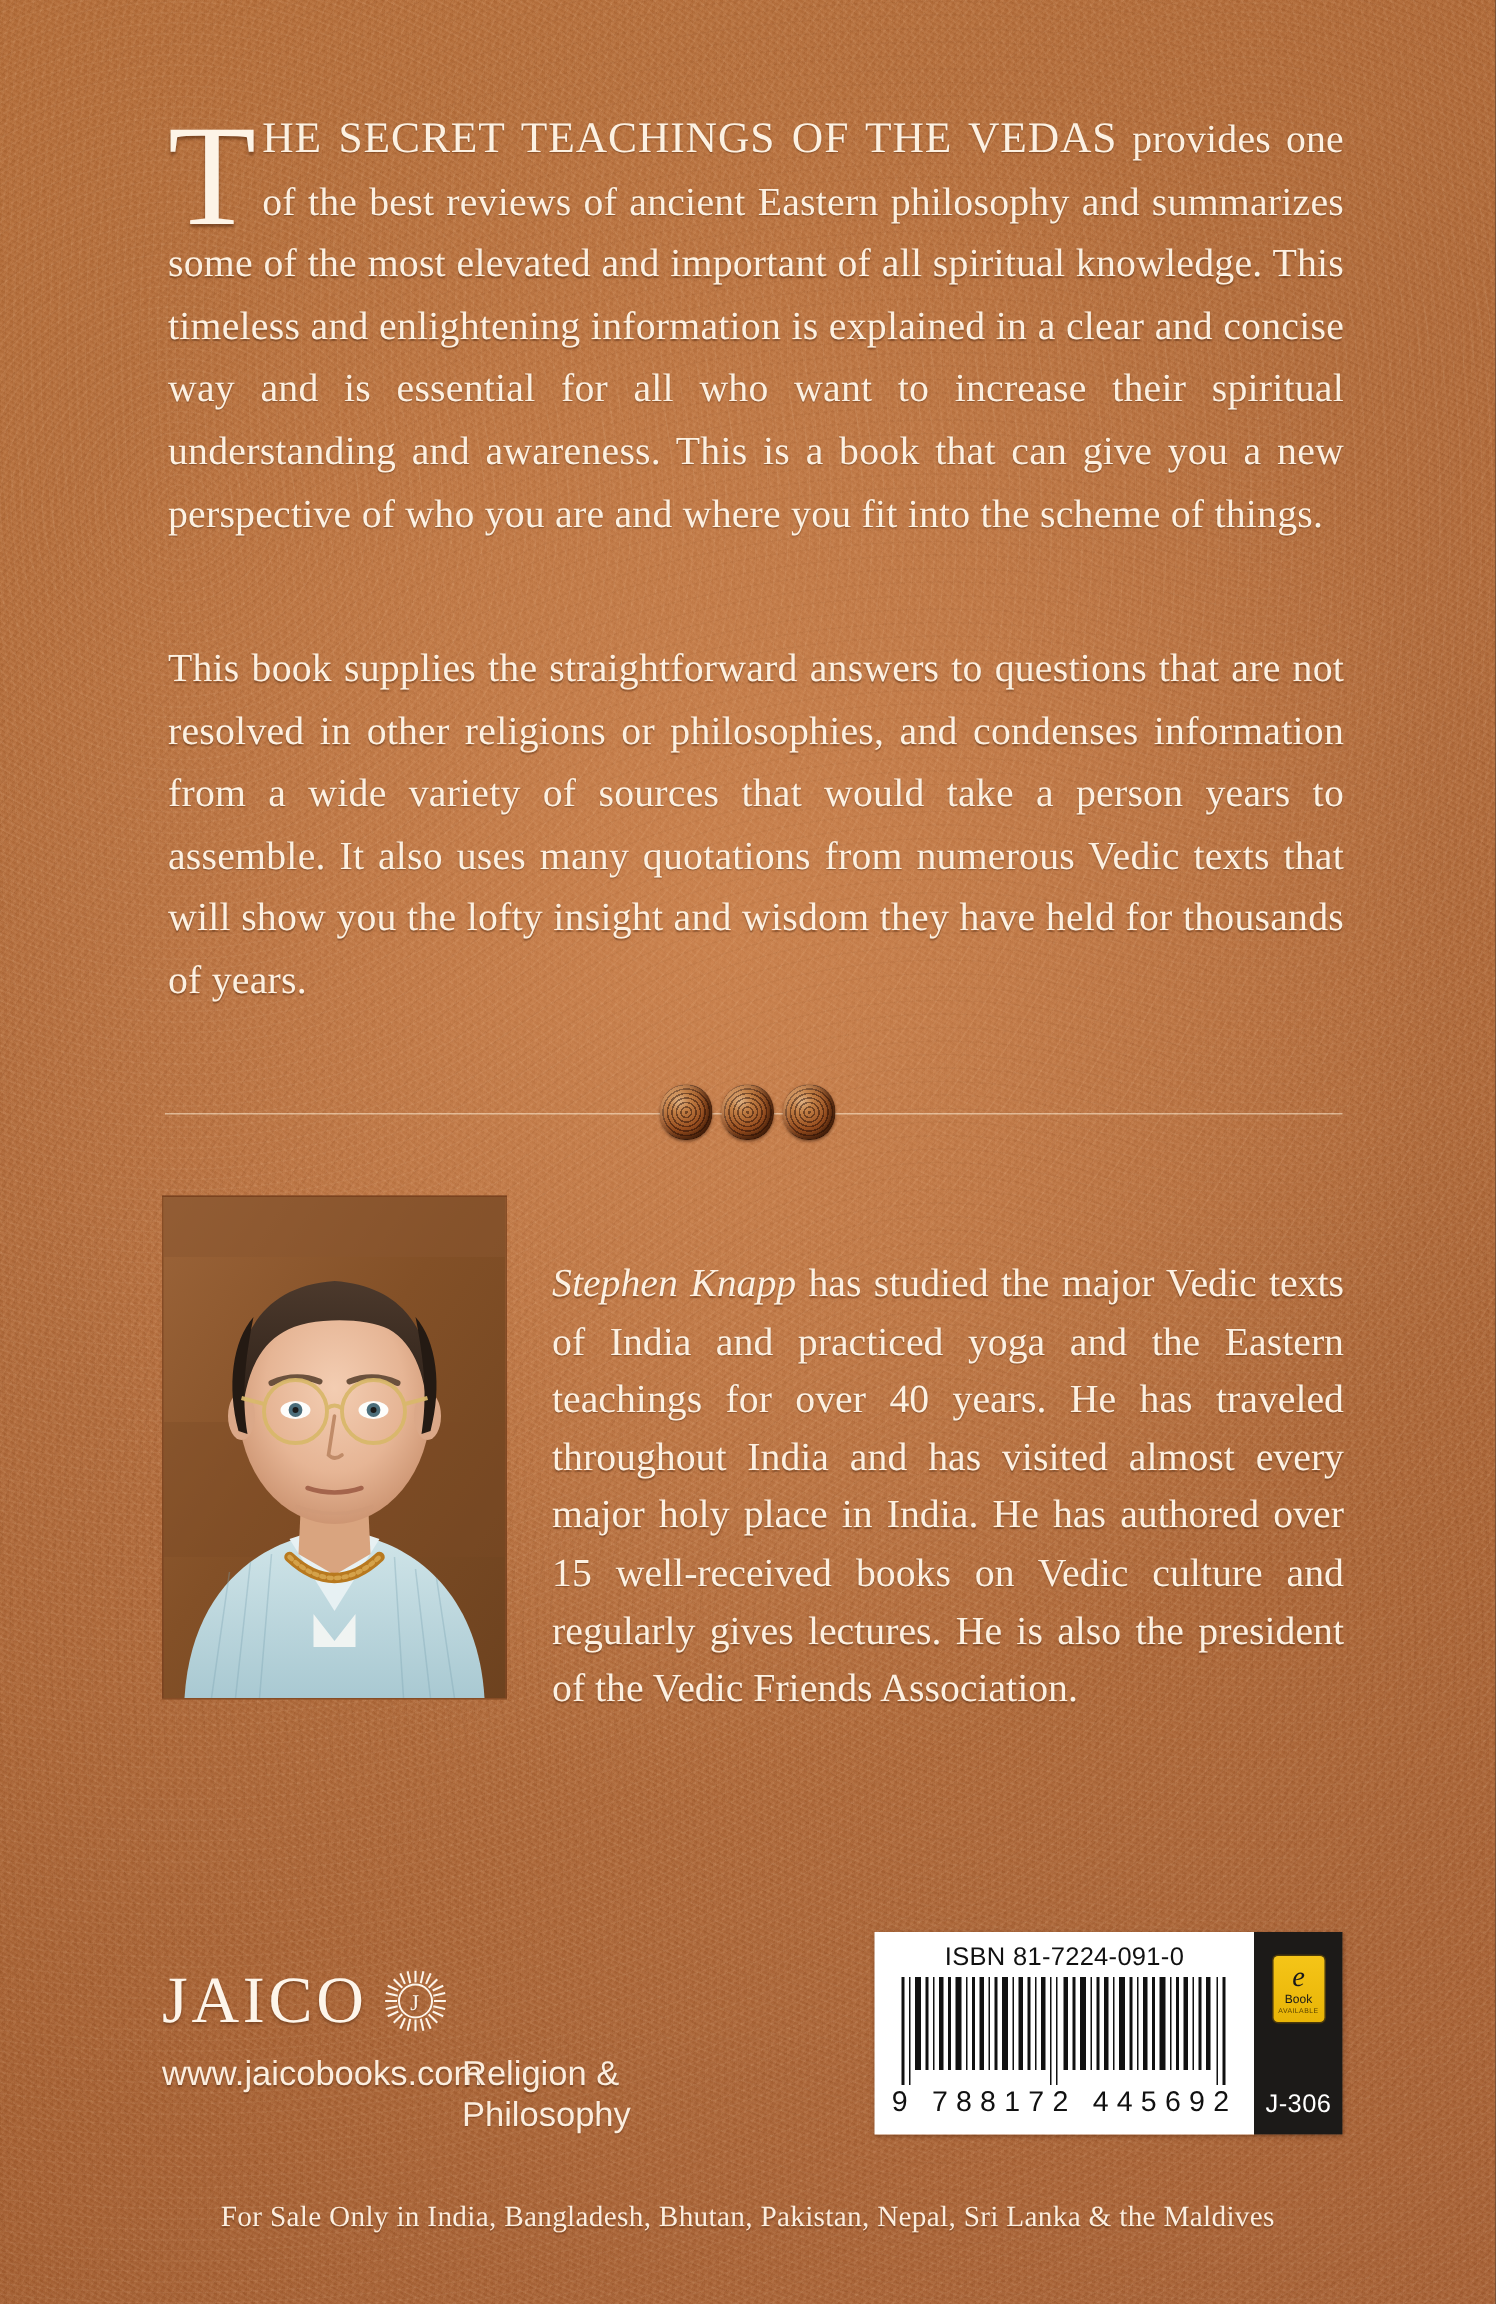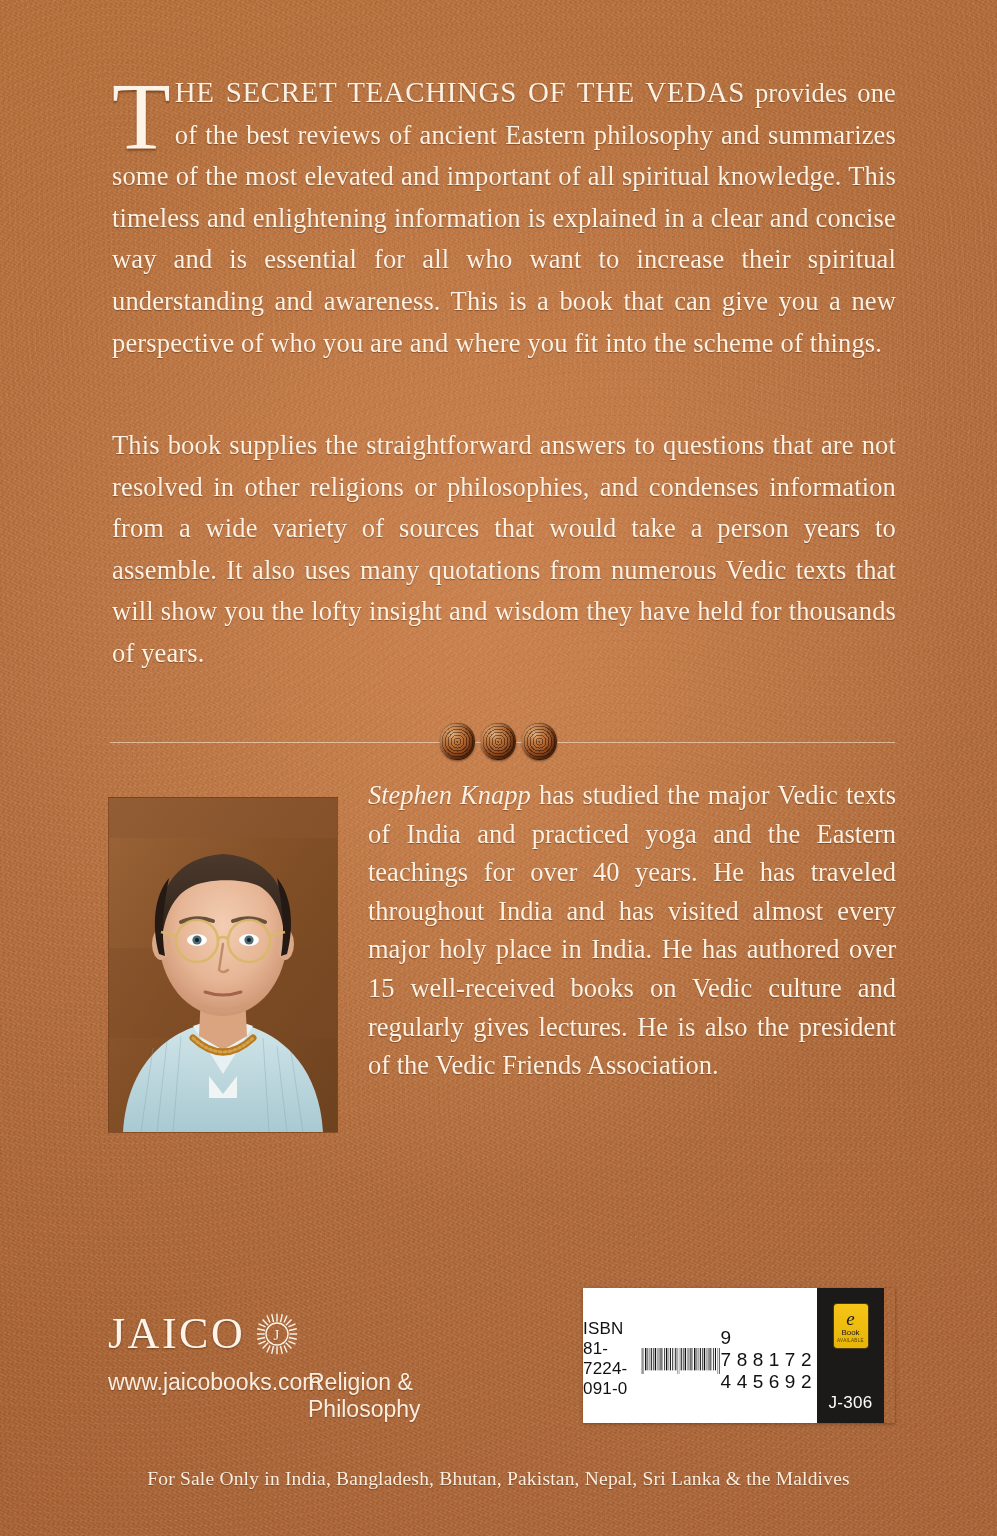--- a/index.html
+++ b/index.html
@@ -121,21 +121,21 @@
     border: 1px solid rgba(120,60,25,0.55);
     overflow: hidden;
     background: linear-gradient(180deg, #9a6336 0%, #7d4b26 100%);
   }
 
   .photo-svg { display: block; width: 100%; height: 100%; }
 
   .author-bio {
     position: absolute;
     left: 368px;
-    top: 776px;
+    top: 836px;
     width: 528px;
     text-align: justify;
     font-size: 26.5px;
     line-height: 38.6px;
     color: #fcf1e2;
     text-shadow: 0 1px 1px rgba(70,30,8,0.45);
   }
 
   .author-name {
     font-style: italic;
@@ -178,24 +178,24 @@
     position: absolute;
     left: 583px;
     top: 1288px;
     width: 312px;
     height: 135px;
     display: flex;
     box-shadow: 0 1px 3px rgba(60,25,5,0.45);
   }
 
   .barcode-white {
-    width: 234px;
+    width: 289px;
     background: #ffffff;
     display: flex;
-    flex-direction: row;
+    flex-direction: column;
     align-items: center;
     padding-top: 7px;
     box-sizing: border-box;
   }
 
   .isbn-text {
     font-family: "Liberation Sans", "DejaVu Sans", sans-serif;
     font-size: 17px;
     color: #111;
     letter-spacing: 0.2px;

